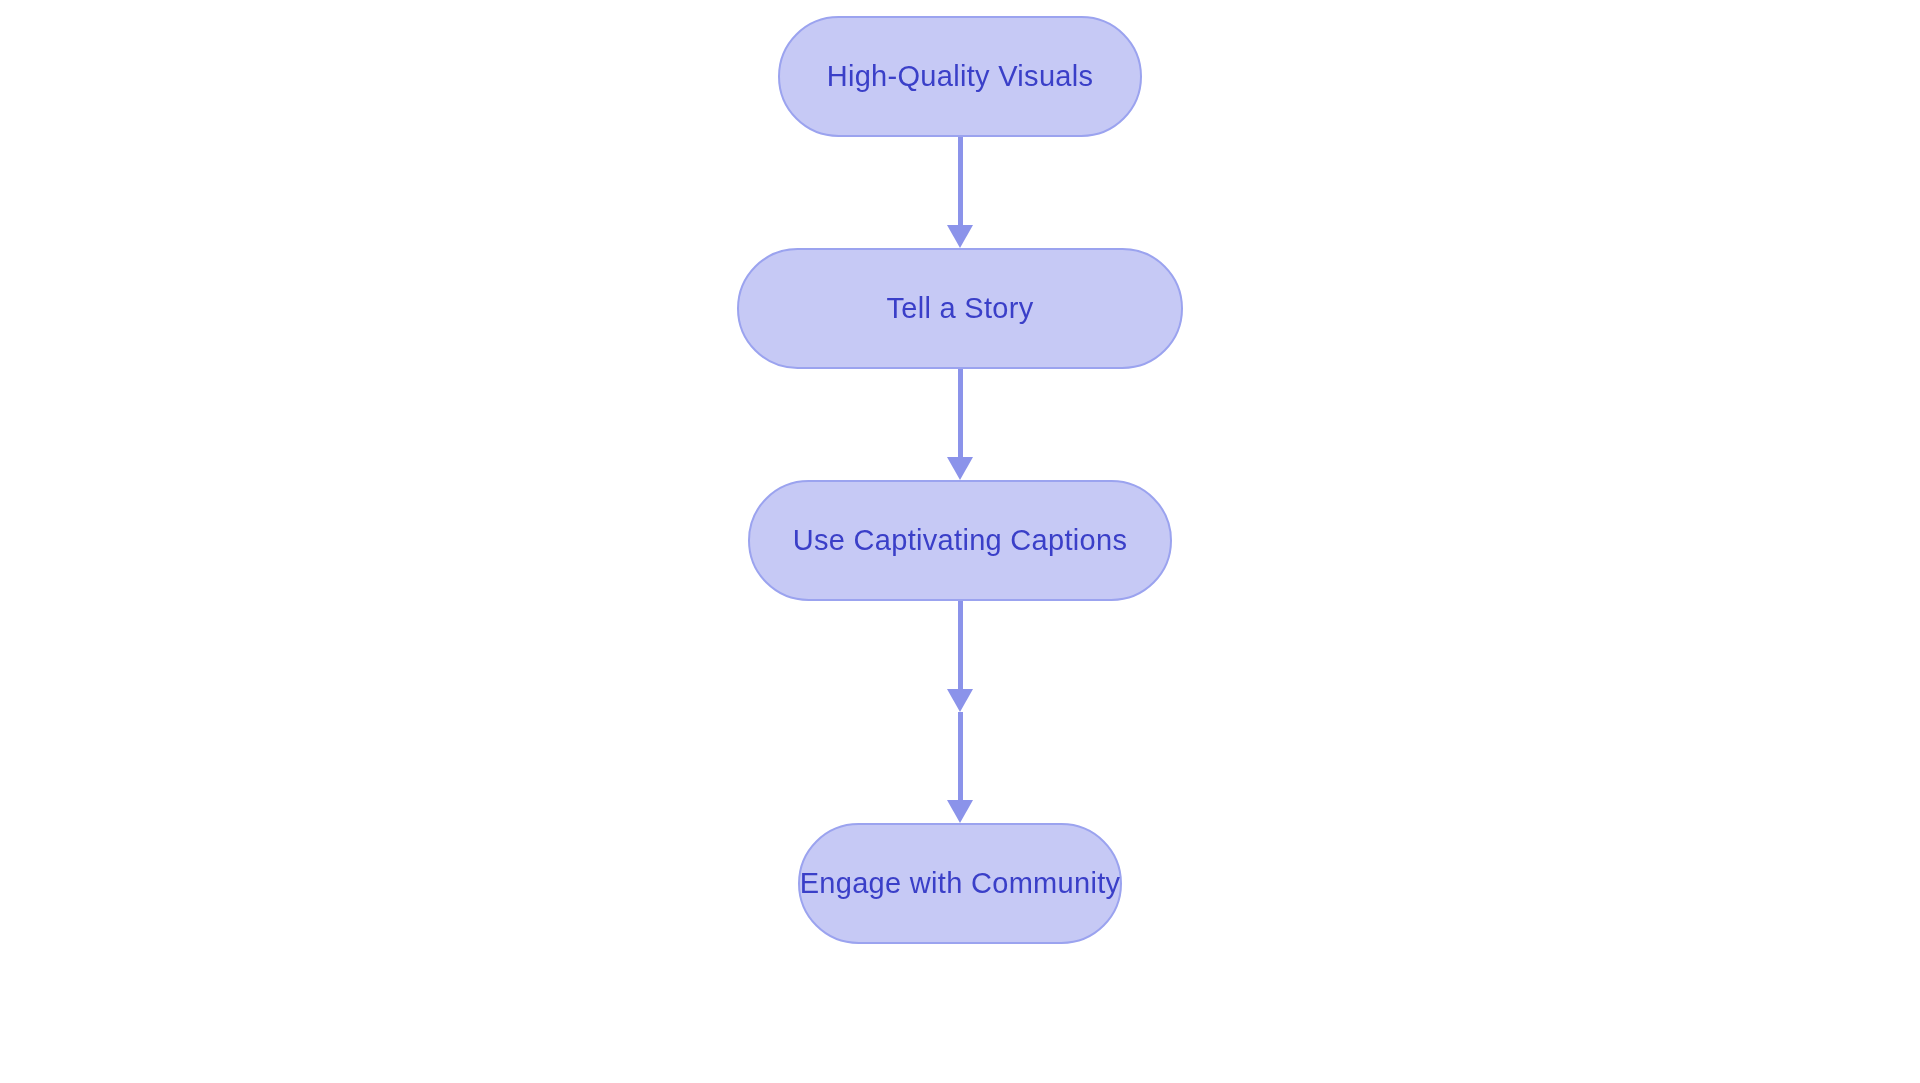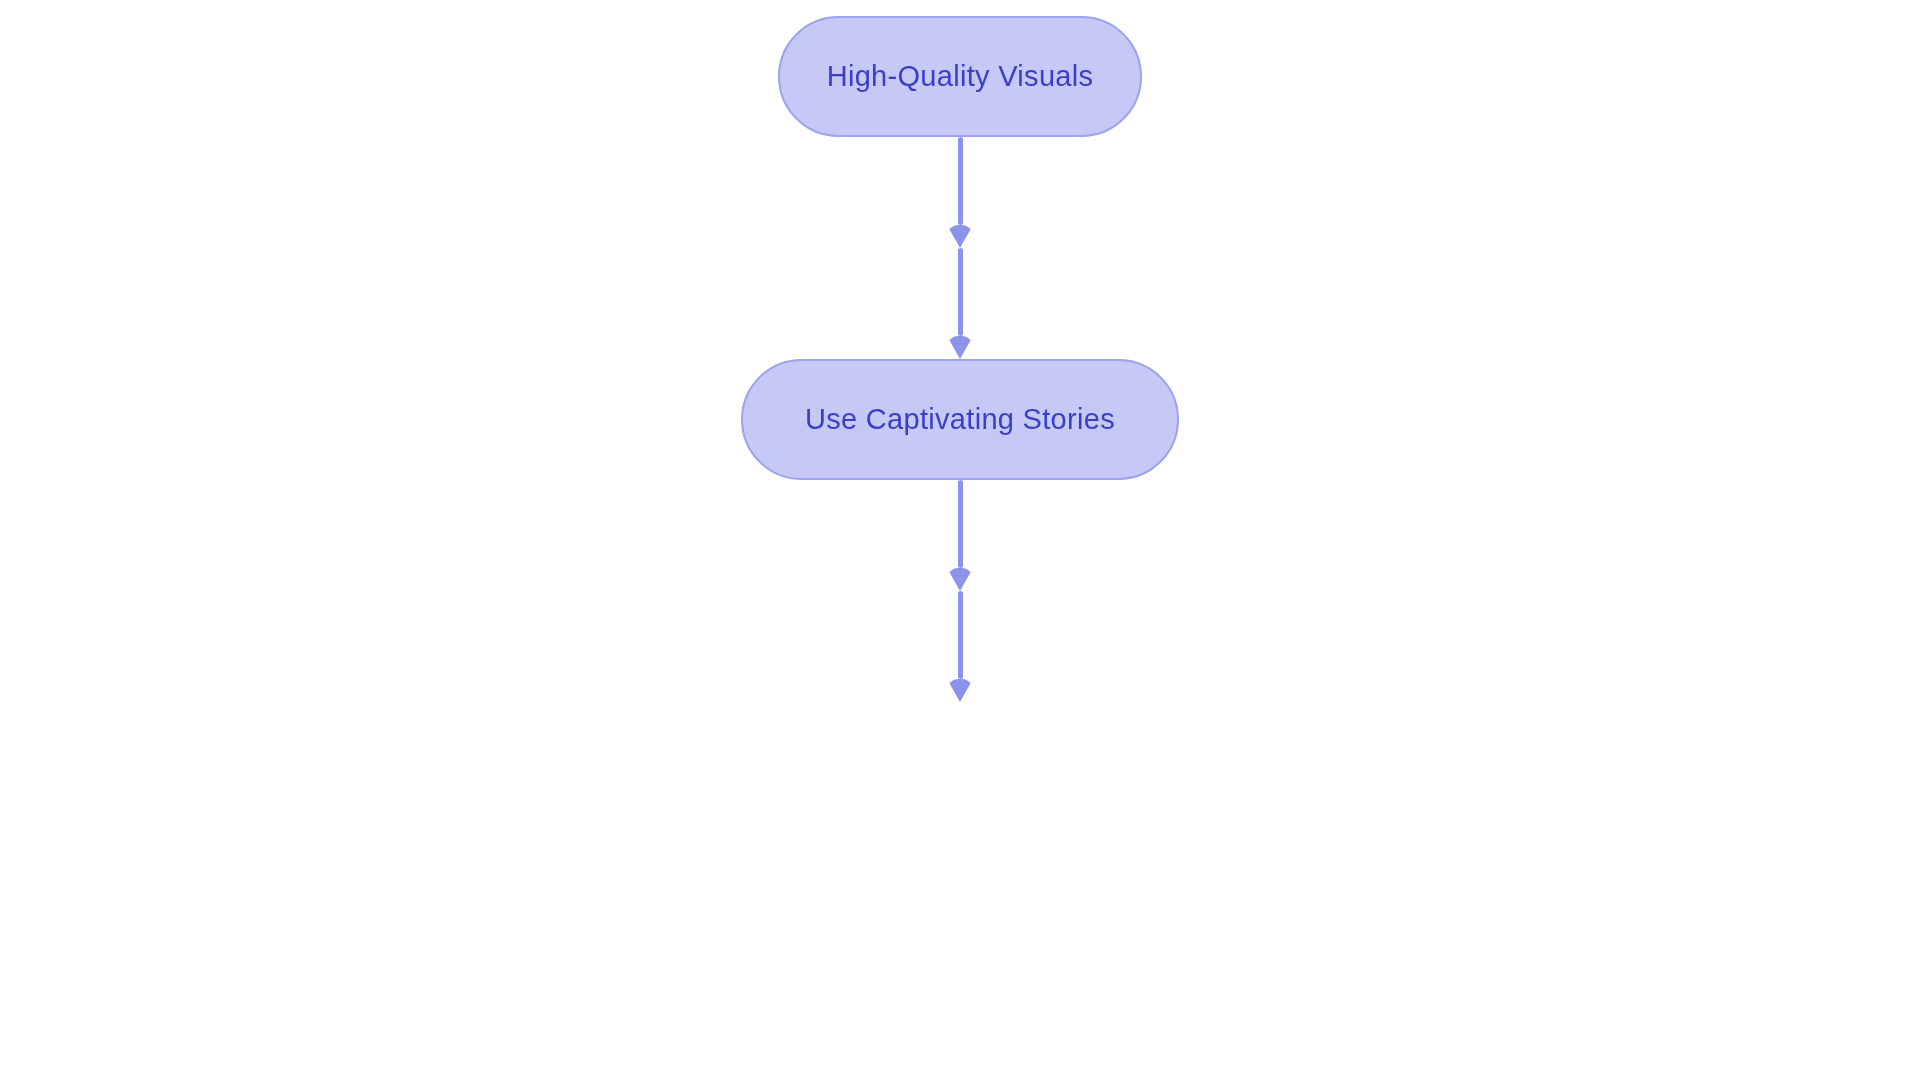--- a/index.html
+++ b/index.html
@@ -2,21 +2,21 @@
 <html style="--bg: #ffffff; --node-fill: #c6c9f5; --node-border: #9ba3ef; --node-text: #3a3fc8; --arrow: #8b93ea;"><head>
 <meta charset="utf-8">
 <style>
   :root {
     --bg: #ffffff;
     --node-fill: #c6c9f5;
     --node-border: #9ba3ef;
     --node-text: #3a3fc8;
     --arrow: #8b93ea;
   }
-  * { margin: 0; padding: 0; box-sizing: border-box; border-radius: 24px; }
+  * { margin: 0; padding: 0; box-sizing: border-box; }
   html, body {
     width: 1920px;
     height: 1083px;
     background: var(--bg);
     overflow: hidden;
     font-family: "Liberation Sans", "DejaVu Sans", sans-serif;
   }
   .canvas {
     position: relative;
     width: 1920px;
@@ -76,35 +76,41 @@
 
   <div class="node">
     <span>High-Quality Visuals</span>
   </div>
 
   <div class="arrow">
     <div class="arrow-line"></div>
     <div class="arrow-head"></div>
   </div>
 
+  <div class="node">
+    <span>Tell a Story</span>
+  </div>
 
   <div class="arrow">
     <div class="arrow-line"></div>
     <div class="arrow-head"></div>
   </div>
 
   <div class="node">
-    <span>Use Captivating Stories</span>
+    <span>Use Captivating Captions</span>
   </div>
 
   <div class="arrow">
     <div class="arrow-line"></div>
     <div class="arrow-head"></div>
   </div>
 
 
   <div class="arrow">
     <div class="arrow-line"></div>
     <div class="arrow-head"></div>
   </div>
 
+  <div class="node">
+    <span>Engage with Community</span>
+  </div>
 
 </div>
 
 </body></html>

